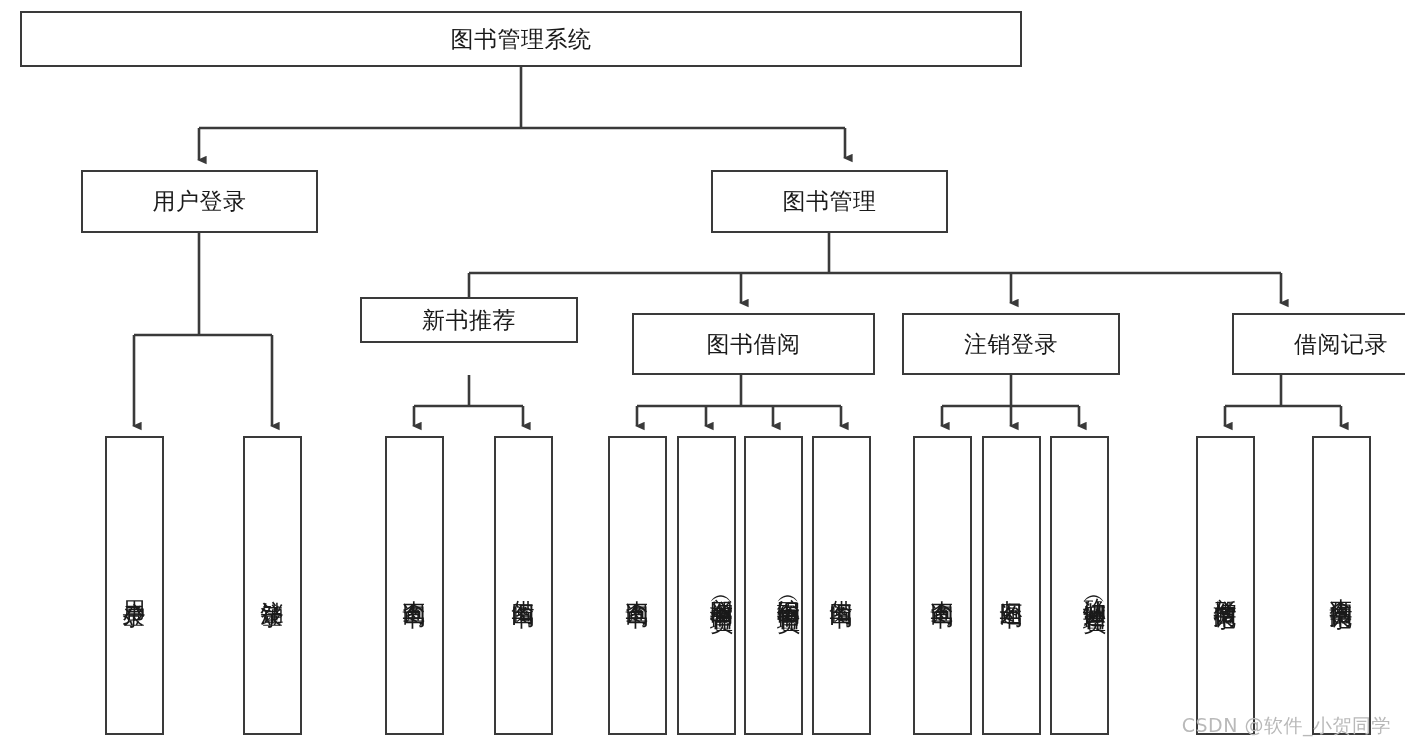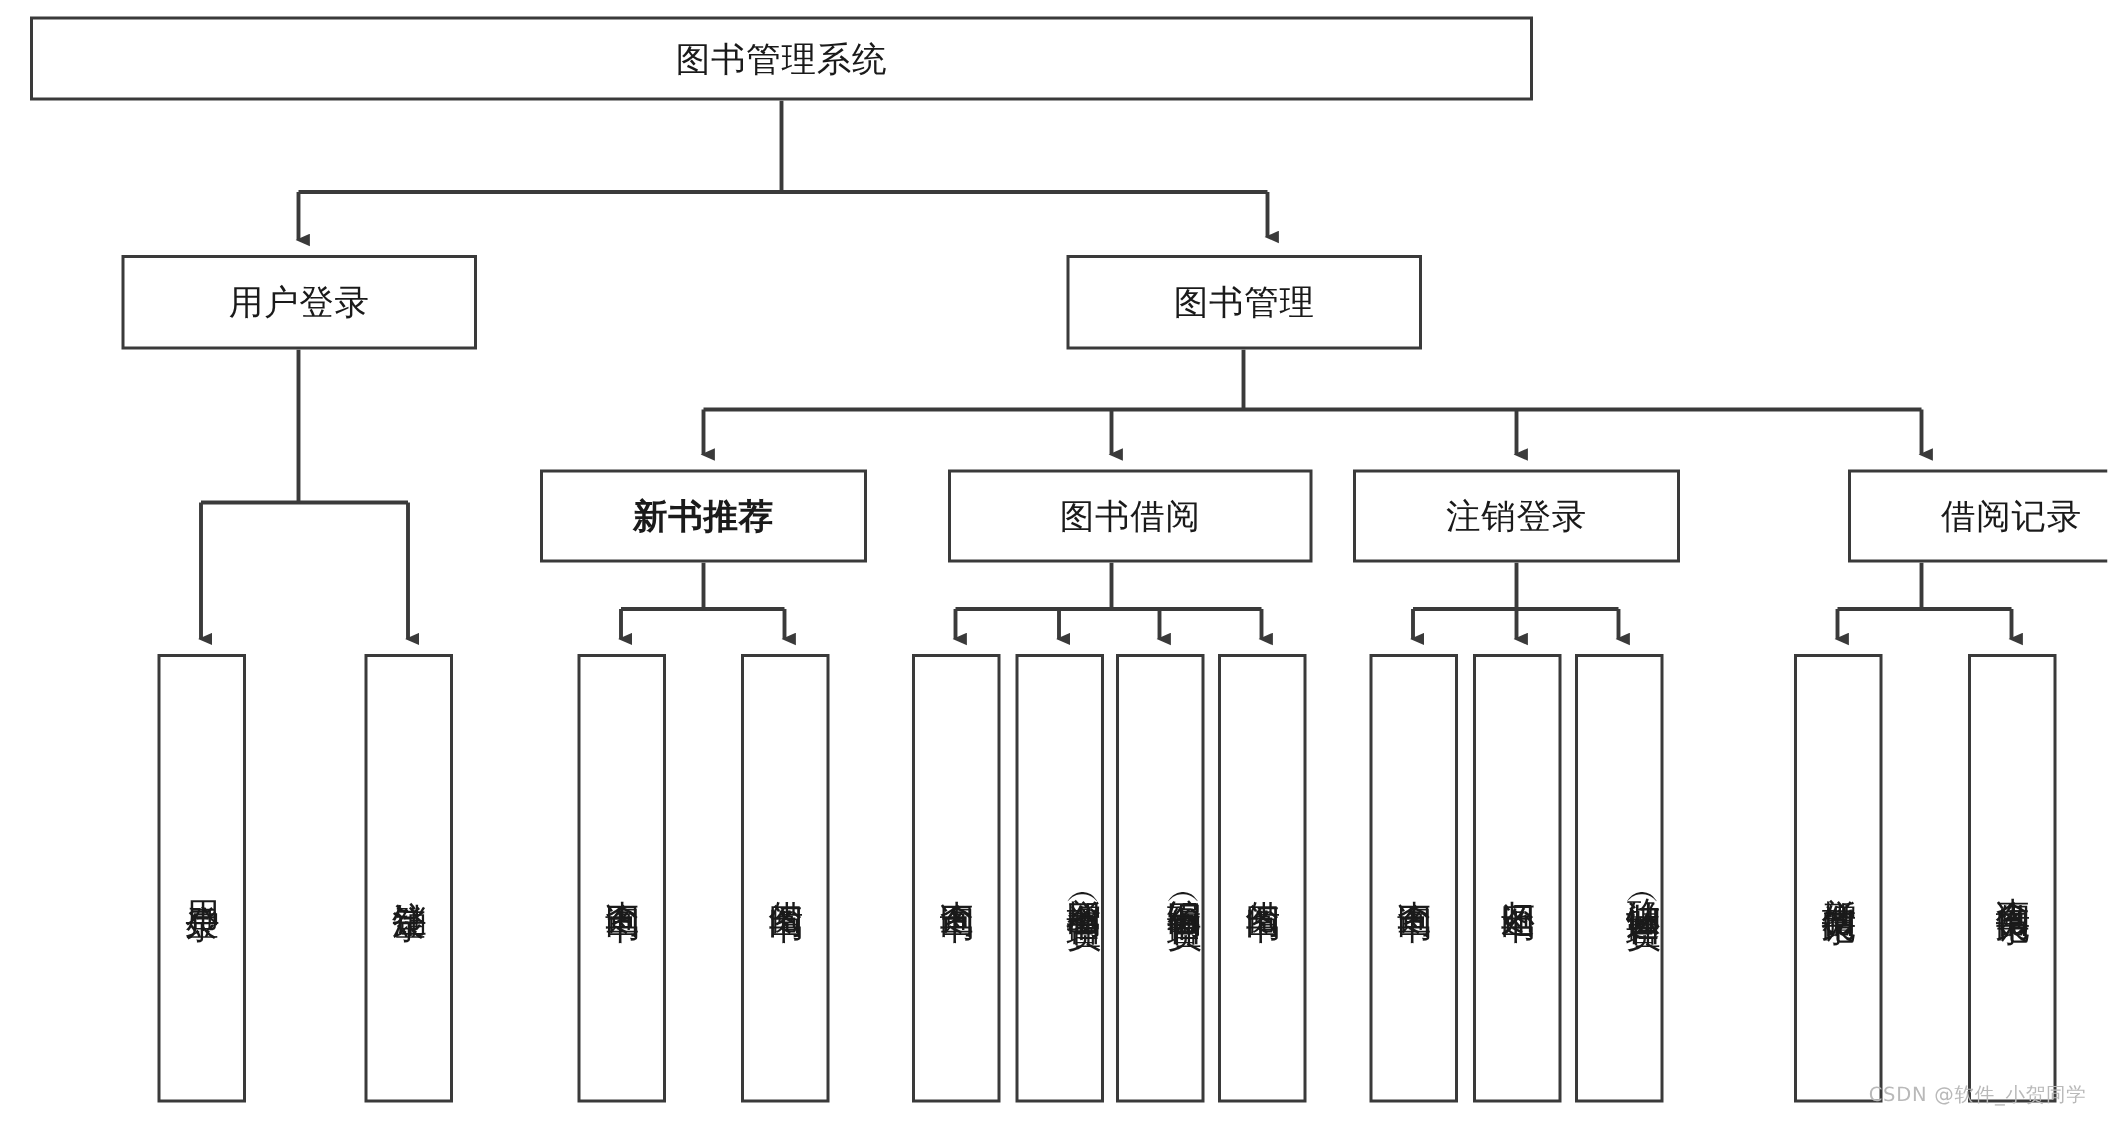--- a/index.html
+++ b/index.html
@@ -53,21 +53,21 @@
     align-items: center;
     padding-top: 0;
   }
   .node-label {
     white-space: pre;
   }
   #watermark {
     position: absolute;
     right: 14px;
     bottom: 8px;
-    font-size: 13px;
+    font-size: 19px;
     color: #b9b9b9;
     white-space: nowrap;
     letter-spacing: 0.5px;
   }
 </style>
 </head>
 <body>
 
 <div id="diagram-root">
 
@@ -125,21 +125,21 @@
     <span class="node-label">图书管理系统</span>
   </div>
 
   <div class="node node-h" style="left:81px; top:170px; width:237px; height:63px;">
     <span class="node-label">用户登录</span>
   </div>
   <div class="node node-h" style="left:711px; top:170px; width:237px; height:63px;">
     <span class="node-label">图书管理</span>
   </div>
 
-  <div class="node node-h" style="left:360px; top:313px; width:218px; height:62px;font-weight:bold;">
+  <div class="node node-h" style="left:360px; top:297px; width:218px; height:46px;">
     <span class="node-label">新书推荐</span>
   </div>
   <div class="node node-h" style="left:632px; top:313px; width:243px; height:62px;">
     <span class="node-label">图书借阅</span>
   </div>
   <div class="node node-h" style="left:902px; top:313px; width:218px; height:62px;">
     <span class="node-label">注销登录</span>
   </div>
   <div class="node node-h" style="left:1232px; top:313px; width:218px; height:62px;">
     <span class="node-label">借阅记录</span>

